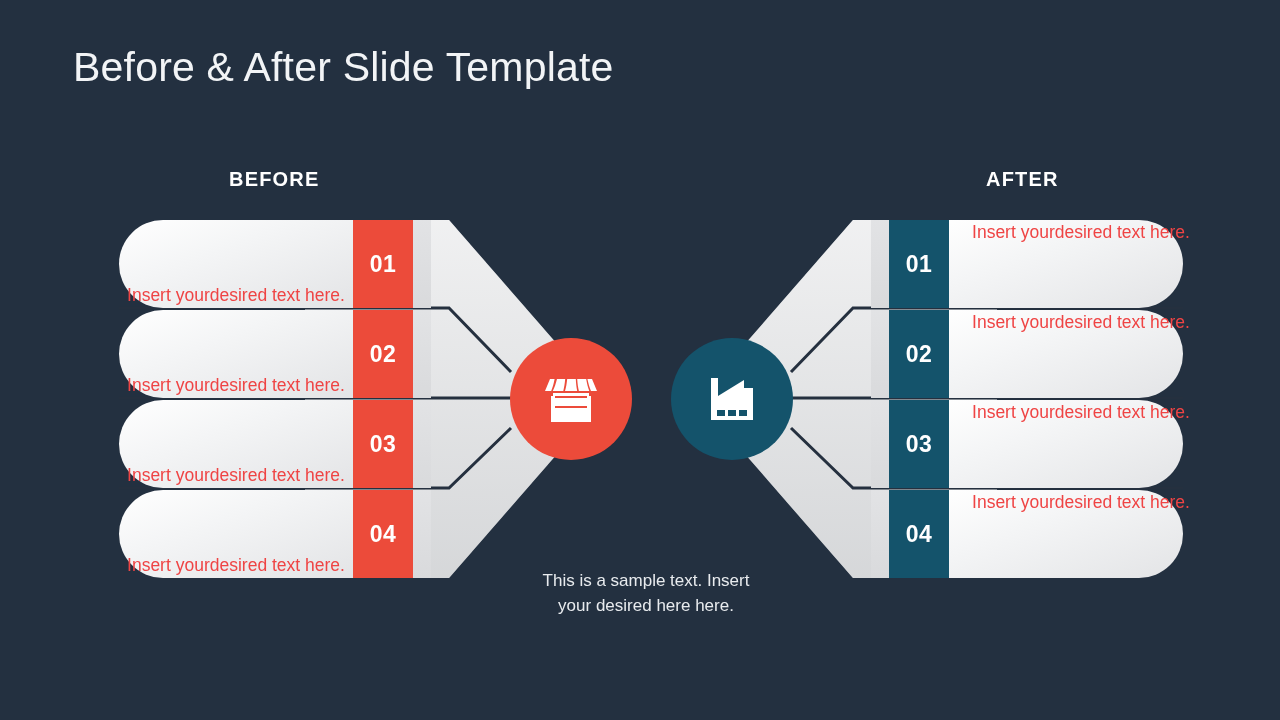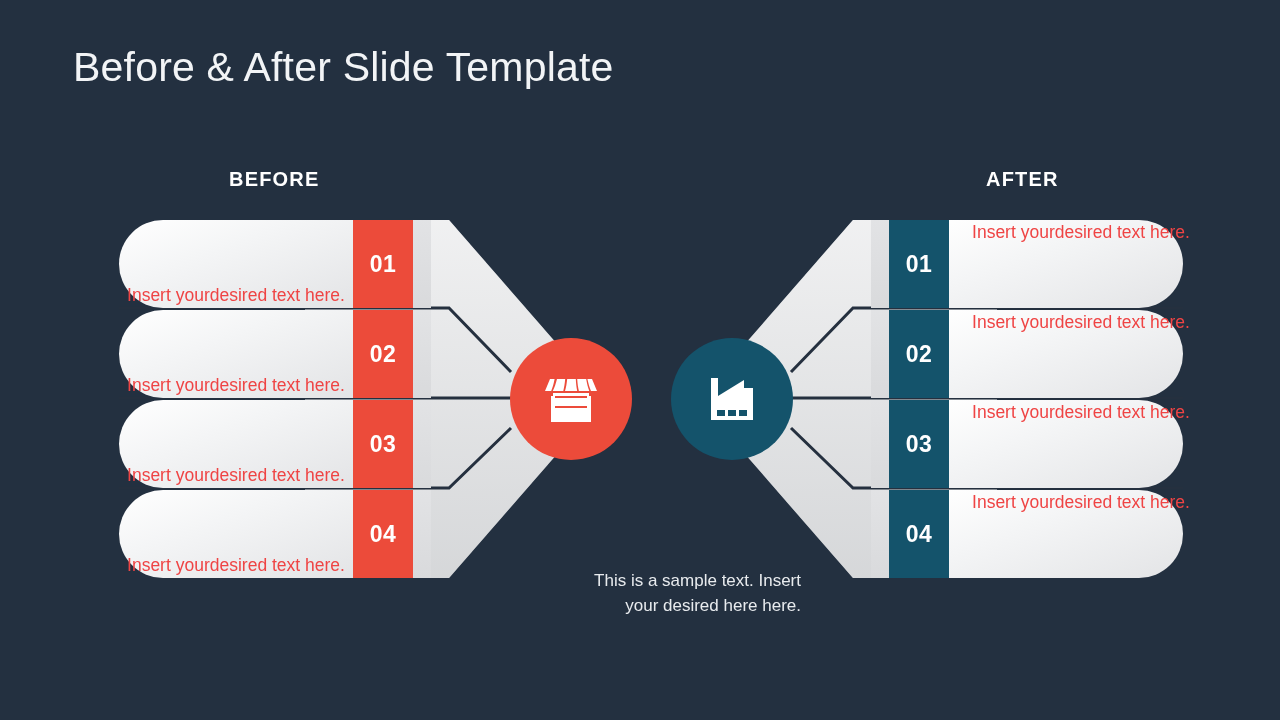--- a/index.html
+++ b/index.html
@@ -163,21 +163,21 @@
   #caption {
     position: absolute;
     left: 480px;
     top: 568px;
     width: 310px;
     text-align: center;
     font-size: 17px;
     line-height: 25px;
     color: #e8ebee;
   }
-  #caption span { display: block; text-align: right; }
+  #caption span { display: block; }
 </style>
 </head>
 <body>
 
 <div id="slide">
 
   <div id="slide-title">Before &amp; After Slide Template</div>
 
   <svg id="funnel-layer" width="1280" height="720" viewBox="0 0 1280 720">
 

